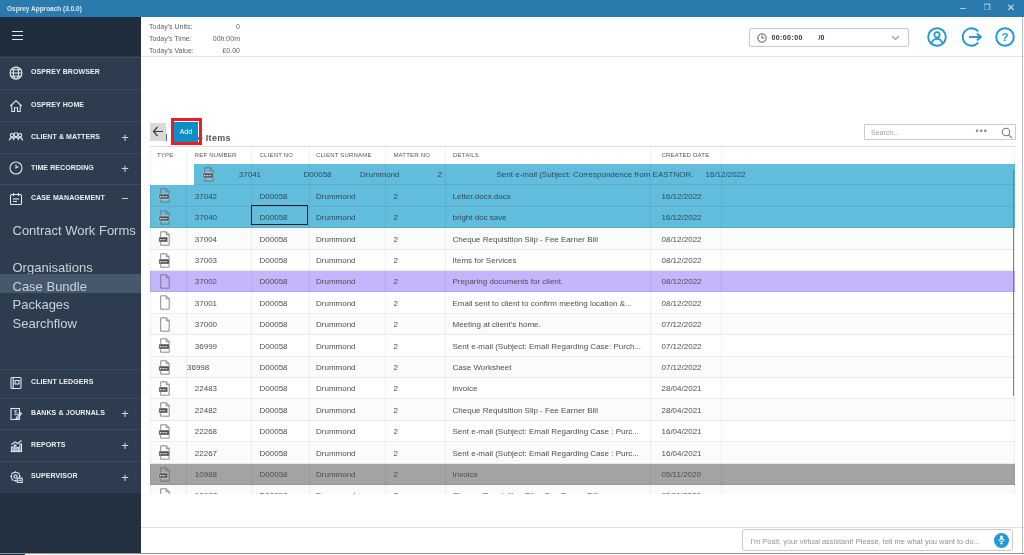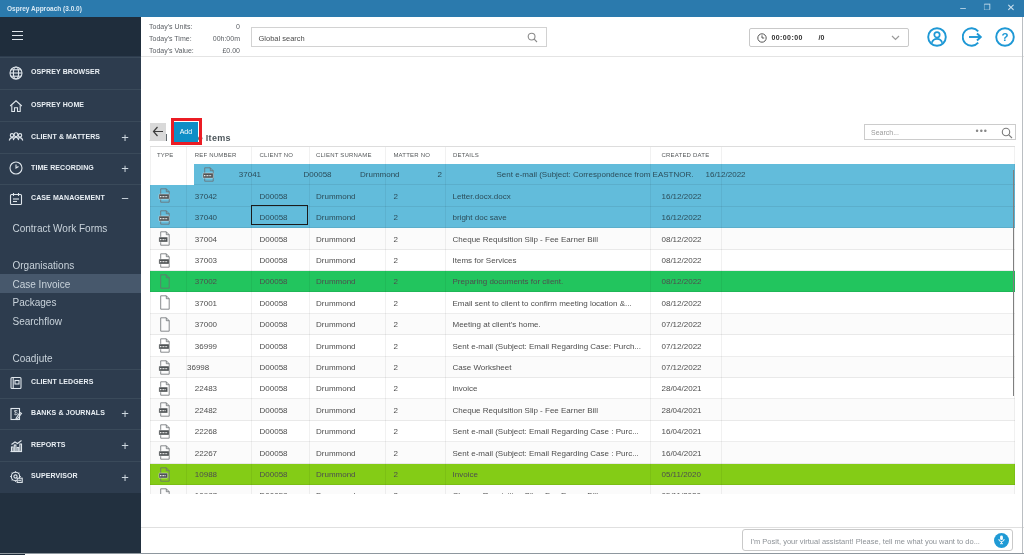--- a/index.html
+++ b/index.html
@@ -14,21 +14,21 @@
 .winbtn { top:2px; color:#cfe2ef; font-size:10px; width:14px; text-align:center; }
 
 
 #sidebar { left:0; top:17px; width:141px; height:536px; background:#2d3c4e; }
 #burger { left:0; top:0; width:141px; height:39px; background:#1f2d3c; }
 .bline { position:absolute; left:12px; width:11px; height:1.3px; background:#dfe6ec; }
 .mitem { position:absolute; left:0; width:141px; border-top:1px solid #3a4a5a; }
 .mlabel { position:absolute; left:31px; font-size:7px; font-weight:bold; color:#e9eff4; letter-spacing:0.1px; }
 .plus { position:absolute; left:118px; width:14px; text-align:center; color:#cdd7df; font-size:13px; font-weight:300; }
 .micon { position:absolute; left:8px; }
-.sub { position:absolute; left:0; width:148px; font-size:10px; color:#c9d3db;text-decoration:underline; }
+.sub { position:absolute; left:0; width:148px; font-size:13px; color:#c9d3db;text-decoration:underline; }
 .sub span { position:absolute; left:12.5px; }
 #sidebottom { left:0; top:476px; width:141px; height:60px; background:#22303f; }
 #cornerdark { left:0; top:552.5px; width:25px; height:2.5px; background:#1d2b39; }
 
 
 #header { left:141px; top:17px; width:883px; height:39.5px; background:#fff; border-bottom:1px solid #e4e4e4; }
 .statlbl { position:absolute; left:8px; font-size:7px; color:#5a5e63; }
 .statval { position:absolute; left:55px; width:44px; text-align:right; font-size:7px; color:#5a5e63; }
 #gsearch { position:absolute; left:109.5px; top:10px; width:296px; height:19.5px; border:1px solid #d2d2d2; }
 #gsearch span { position:absolute; left:7px; top:5.5px; font-size:7.5px; color:#4c4c4c; }
@@ -168,49 +168,39 @@
     <div class="plus" style="top:452.5px;">+</div>
     <div class="mitem" style="top:476px;height:1px;"></div>
     <div class="sub" style="top:201.5px;height:18.6px;">
         <span style="top:4.5px;">Contract Work Forms</span>
       </div>
     <div class="sub" style="top:238.7px;height:18.6px;">
         <span style="top:4.5px;">Organisations</span>
       </div>
     <div style="position:absolute;left:0;top:257.3px;width:141px;height:18.6px;background:#47586c;"></div>
     <div class="sub" style="top:257.3px;height:18.6px;">
-        <span style="top:4.5px;">Case Invoice</span>
+        <span style="top:4.5px;">Case Bundle</span>
       </div>
     <div class="sub" style="top:294.5px;height:18.6px;">
         <span style="top:4.5px;">Searchflow</span>
       </div>
     <div class="sub" style="top:275.9px;height:18.6px;">
         <span style="top:4.5px;">Packages</span>
-      </div>
-    <div class="sub" style="top:331.7px;height:18.6px;">
-        <span style="top:4.5px;">Coadjute</span>
       </div>
     <div class="abs" id="sidebottom"></div>
   </div>
   <div class="abs" id="cornerdark"></div>
 
   <div class="abs" id="header">
     <div class="statlbl" style="top:5.5px;">Today's Units:</div>
     <div class="statval" style="top:5.5px;">0</div>
     <div class="statlbl" style="top:17.5px;">Today's Time:</div>
     <div class="statval" style="top:17.5px;">00h:00m</div>
     <div class="statlbl" style="top:29.5px;">Today's Value:</div>
     <div class="statval" style="top:29.5px;">£0.00</div>
-    <div id="gsearch">
-        <span>Global search</span>
-        <svg style="position:absolute;right:8px;top:4px;" width="11" height="11" viewBox="0 0 11 11">
-          <circle cx="4.6" cy="4.6" r="3.4" stroke="#8a8a8a" fill="none" stroke-width="1.1"></circle>
-          <line x1="7.2" y1="7.2" x2="10" y2="10" stroke="#8a8a8a" stroke-width="1.1"></line>
-        </svg>
-      </div>
     <div id="timer">
       <div class="t1">00:00:00</div>
       <div class="t2">/0</div>
       <svg style="position:absolute;left:7px;top:4px;" width="10" height="10" viewBox="0 0 10 10">
           <circle cx="5" cy="5" r="4.2" stroke="#555" fill="none" stroke-width="1"></circle>
           <path d="M5 2.4 V5 H7.2" stroke="#555" fill="none" stroke-width="1"></path>
         </svg>
       <svg style="position:absolute;right:8px;top:6px;" width="9" height="6" viewBox="0 0 9 6">
           <path d="M1 1 L4.5 4.5 L8 1" stroke="#9a9a9a" fill="none" stroke-width="1.2"></path>
         </svg>
@@ -323,21 +313,21 @@
           <rect x="0.9" y="6.1" width="10.4" height="5" rx="0.7" fill="#4e5254" stroke="rgba(255,255,255,0.85)" stroke-width="0.5"></rect>
           <line x1="2" y1="8.6" x2="9.3" y2="8.6" stroke="#e8e8e8" stroke-width="1.2" stroke-dasharray="1,0.55"></line>
         </svg>
       <span class="c" style="left:44.8px;">37003</span>
       <span class="c" style="left:109.5px;">D00058</span>
       <span class="c" style="left:166px;">Drummond</span>
       <span class="c" style="left:243.4px;">2</span>
       <span class="c" style="left:302.5px;max-width:196px;overflow:hidden;">Items for Services</span>
       <span class="c" style="left:511.5px;">08/12/2022</span>
     </div>
-    <div class="row" style="top:123.7px;background:#22c55e;border-bottom:1px solid rgba(0,0,0,0.07);">
+    <div class="row" style="top:123.7px;background:#c4b5fd;border-bottom:1px solid rgba(0,0,0,0.07);">
       <svg class="cicon" width="13" height="15" viewBox="0 0 13 15">
           <path d="M2.7 0.8 H8.3 L11.2 3.7 V14.2 H2.7 Z" stroke="#6a6f72" fill="none" stroke-width="0.8"></path>
           <path d="M8.3 0.8 V3.7 H11.2" stroke="#6a6f72" fill="none" stroke-width="0.8"></path>
         </svg>
       <span class="c" style="left:44.8px;">37002</span>
       <span class="c" style="left:109.5px;">D00058</span>
       <span class="c" style="left:166px;">Drummond</span>
       <span class="c" style="left:243.4px;">2</span>
       <span class="c" style="left:302.5px;max-width:196px;overflow:hidden;">Preparing documents for client.</span>
       <span class="c" style="left:511.5px;">08/12/2022</span>
@@ -443,21 +433,21 @@
           <rect x="0.9" y="6.1" width="10.4" height="5" rx="0.7" fill="#4e5254" stroke="rgba(255,255,255,0.85)" stroke-width="0.5"></rect>
           <line x1="2" y1="8.6" x2="9.3" y2="8.6" stroke="#e8e8e8" stroke-width="1.2" stroke-dasharray="1,0.55"></line>
         </svg>
       <span class="c" style="left:44.8px;">22267</span>
       <span class="c" style="left:109.5px;">D00058</span>
       <span class="c" style="left:166px;">Drummond</span>
       <span class="c" style="left:243.4px;">2</span>
       <span class="c" style="left:302.5px;max-width:196px;overflow:hidden;">Sent e-mail  (Subject: Email Regarding Case : Purc...</span>
       <span class="c" style="left:511.5px;">16/04/2021</span>
     </div>
-    <div class="row" style="top:316.3px;background:#84cc16;border-bottom:1px solid rgba(0,0,0,0.07);">
+    <div class="row" style="top:316.3px;background:#a3a3a3;border-bottom:1px solid rgba(0,0,0,0.07);">
       <svg class="cicon" width="13" height="15" viewBox="0 0 13 15">
           <path d="M2.7 0.8 H8.3 L11.2 3.7 V14.2 H2.7 Z" stroke="#6a6f72" fill="none" stroke-width="0.8"></path>
           <path d="M8.3 0.8 V3.7 H11.2" stroke="#6a6f72" fill="none" stroke-width="0.8"></path>
           <rect x="0.9" y="6.1" width="8.8" height="5" rx="0.7" fill="#4e5254" stroke="rgba(255,255,255,0.85)" stroke-width="0.5"></rect>
           <line x1="2" y1="8.6" x2="7.6" y2="8.6" stroke="#e8e8e8" stroke-width="1.2" stroke-dasharray="1,0.55"></line>
         </svg>
       <span class="c" style="left:44.8px;">10988</span>
       <span class="c" style="left:109.5px;">D00058</span>
       <span class="c" style="left:166px;">Drummond</span>
       <span class="c" style="left:243.4px;">2</span>

